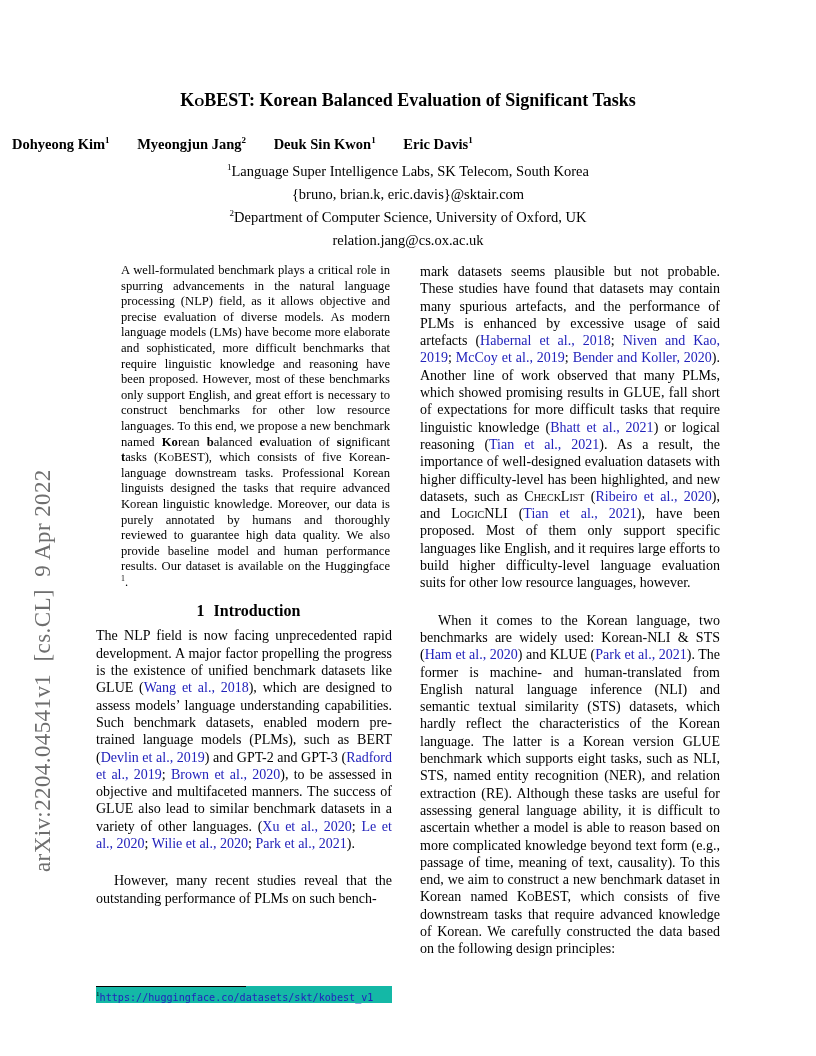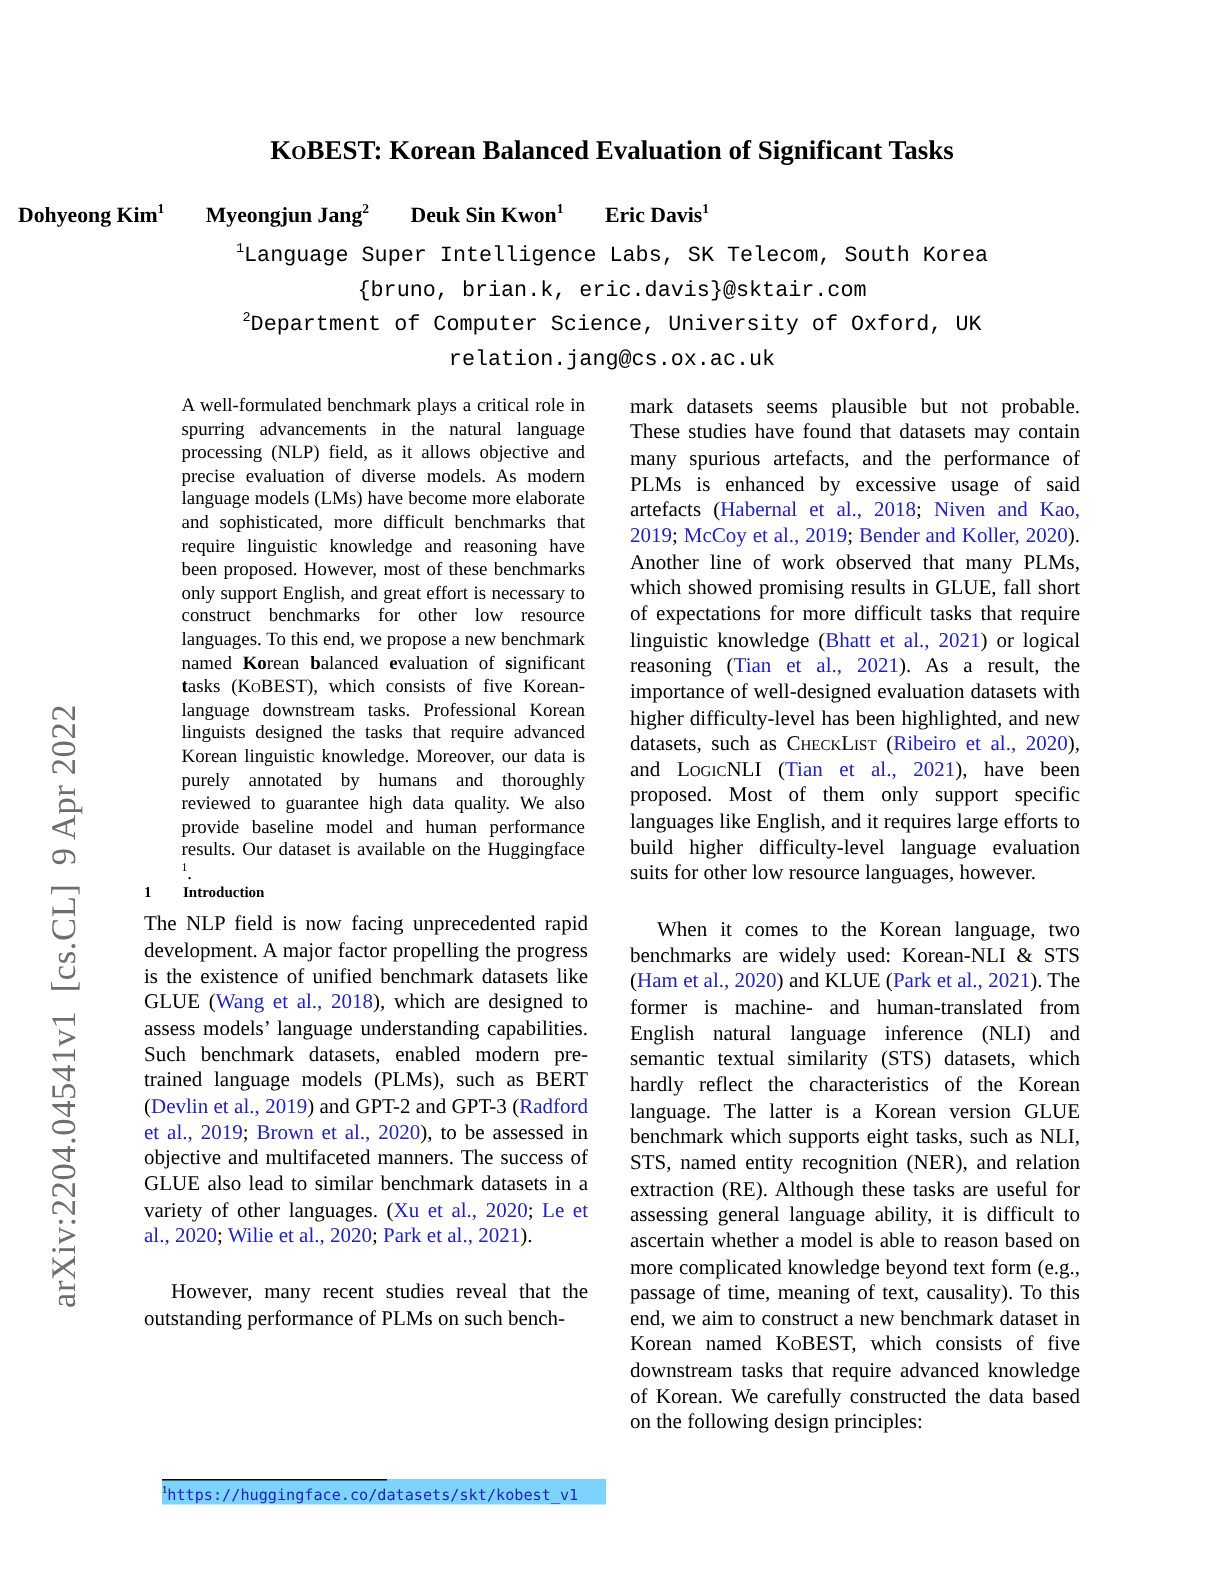--- a/index.html
+++ b/index.html
@@ -31,50 +31,50 @@
   }
   .authors {
     position:absolute; top:136px; left:0; width:100%;
     text-align:left; font-size:14.5px; font-weight:bold;
   }
   .authors .author { margin:0 12px; }
   sup, .seg-sup { font-size:0.62em; vertical-align:super; line-height:0; }
 
   .affils {
     position:absolute; top:160px; left:0; width:100%;
-    text-align:center; font-size:14.5px; line-height:23px;font-family:Liberation Mono, monospace;
+    text-align:center; font-size:14.5px; line-height:23px;
   }
 
   .col { position:absolute; top:263px; text-align:justify; }
   .col-left  { left:96px;  width:296px; }
   .col-right { left:420px; width:300px; }
 
   .abstract-heading {
     margin-left:25px; margin-right:2px;
     text-align:center; font-weight:bold; font-size:15px;
     margin-bottom:7px;
   }
   .abstract-body {
     margin-left:25px; margin-right:2px;
     font-size:12.6px; line-height:15.6px;
     text-align:justify;
   }
 
   .section-heading {
-    margin-bottom:7px;
-    font-size:10px; font-weight:bold;
-    text-align:left;
+    margin-top:12px; margin-bottom:7px;
+    font-size:16px; font-weight:bold;
+    text-align:center;
   }
   .sec-num { display:inline-block; min-width:26px; }
 
   .para { font-size:14px; line-height:17.3px; }
   .para + .para { margin-top:20px; }
   .para.indent { text-indent:18px; }
 
-  .footnote { position:absolute; left:108px; top:986px; width:296px; background:#7dd3fc; }
+  .footnote { position:absolute; left:96px; top:986px; width:296px; background:#14b8a6; }
   .footnote-rule { width:150px; border-top:1px solid #000; margin-bottom:4px; }
   .footnote-text { font-size:11.5px; text-align:left; }
 
   
   .seg-c { color:var(--cite, #2222bb); }
   .seg-b { font-weight:bold; }
   .seg-s { font-variant:small-caps; }
   .seg-u {
     color:var(--link, #2222bb);
     font-family:"DejaVu Sans Mono", monospace;

